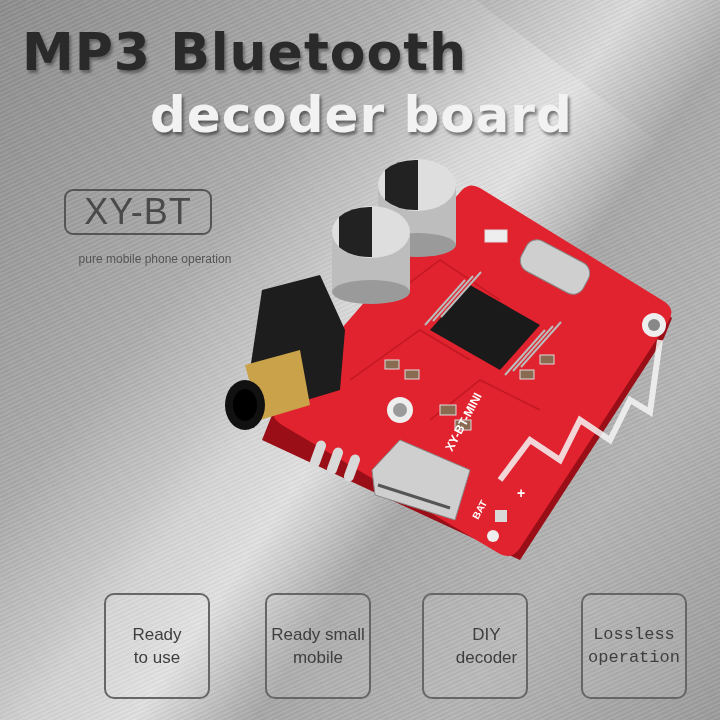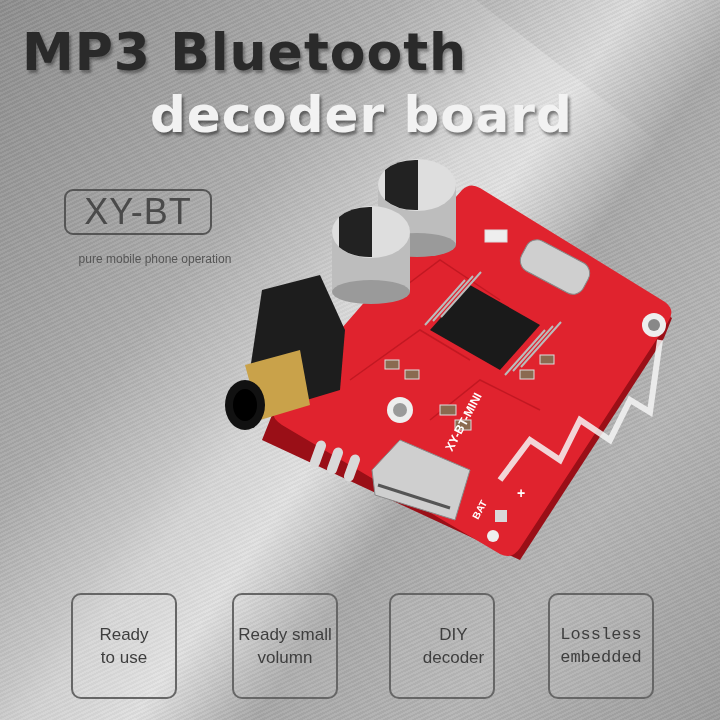--- a/index.html
+++ b/index.html
@@ -13,21 +13,21 @@
   .title1{position:absolute;left:22px;top:22px;font-size:52px;font-weight:bold;letter-spacing:1px;
     color:#2a2a2a;text-shadow:2px 3px 3px rgba(0,0,0,0.35);font-family:"DejaVu Sans",sans-serif;}
   .title2{position:absolute;left:150px;top:86px;font-size:50px;font-weight:bold;letter-spacing:1px;
     color:#f2f2f2;text-shadow:2px 3px 3px rgba(0,0,0,0.45);font-family:"DejaVu Sans",sans-serif;}
   .model{position:absolute;left:64px;top:189px;width:148px;height:46px;border:2px solid #555;border-radius:9px;
     box-sizing:border-box;display:flex;align-items:center;justify-content:center;
     font-size:36px;color:#4a4a4a;letter-spacing:1px;}
   .sub{position:absolute;left:40px;top:250px;width:230px;text-align:center;font-size:12px;color:#555;line-height:18px;}
   .feature{position:absolute;top:593px;width:106px;height:106px;border:2px solid #666;border-radius:10px;
     box-sizing:border-box;display:flex;align-items:center;justify-content:center;text-align:center;
-    font-size:17px;color:#3e3e3e;line-height:23px;background:rgba(255,255,255,0.08);}
+    font-size:17px;color:#3e3e3e;line-height:23px;background:rgba(255,255,255,0.08);margin-left:33px;}
   .board{position:absolute;left:0;top:0;}
 </style>
 </head>
 <body>
 
 <div class="sheen"></div>
 
 <div class="title1">MP3 Bluetooth</div>
 <div class="title2">decoder board</div>
 
@@ -119,27 +119,27 @@
 
 <div class="feature" style="left:71px;">
   <div>
       <div>Ready</div>
       <div>to use</div>
     </div>
 </div>
 <div class="feature" style="left:232px;">
   <div>
       <div>Ready small</div>
-      <div>volumn</div>
+      <div>mobile</div>
     </div>
 </div>
 <div class="feature" style="left:389px;padding-left:23px;">
   <div>
       <div>DIY</div>
       <div>decoder</div>
     </div>
 </div>
 <div class="feature" style="left:548px;font-family:Liberation Mono, monospace;">
   <div>
       <div>Lossless</div>
-      <div>embedded</div>
+      <div>operation</div>
     </div>
 </div>
 
 </body></html>

